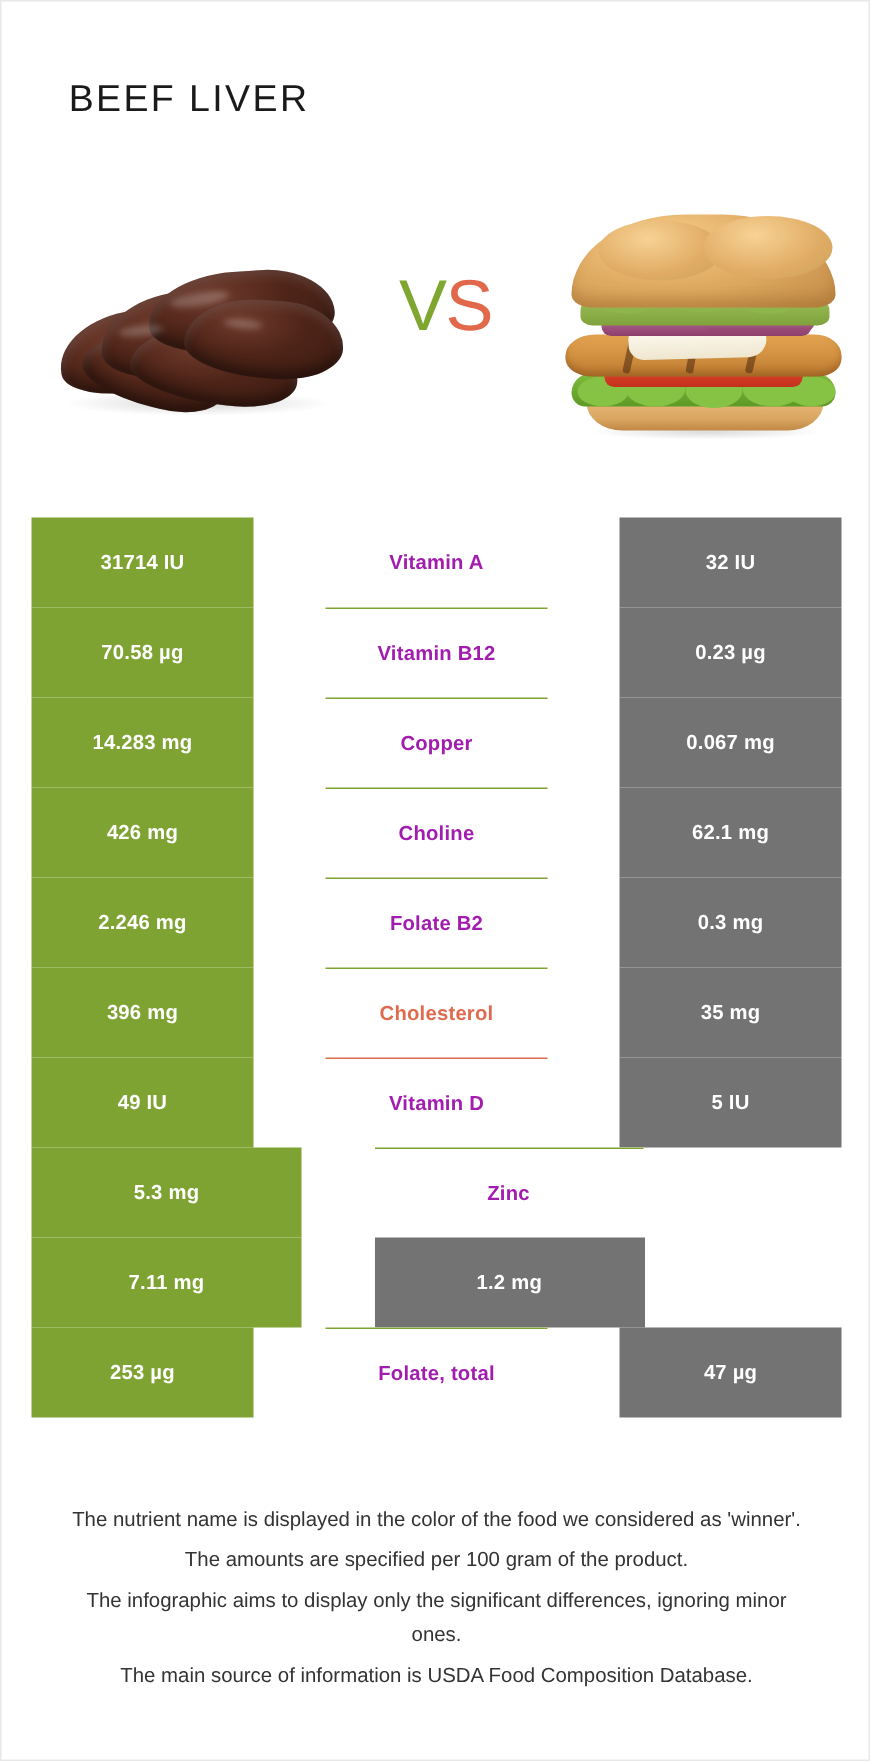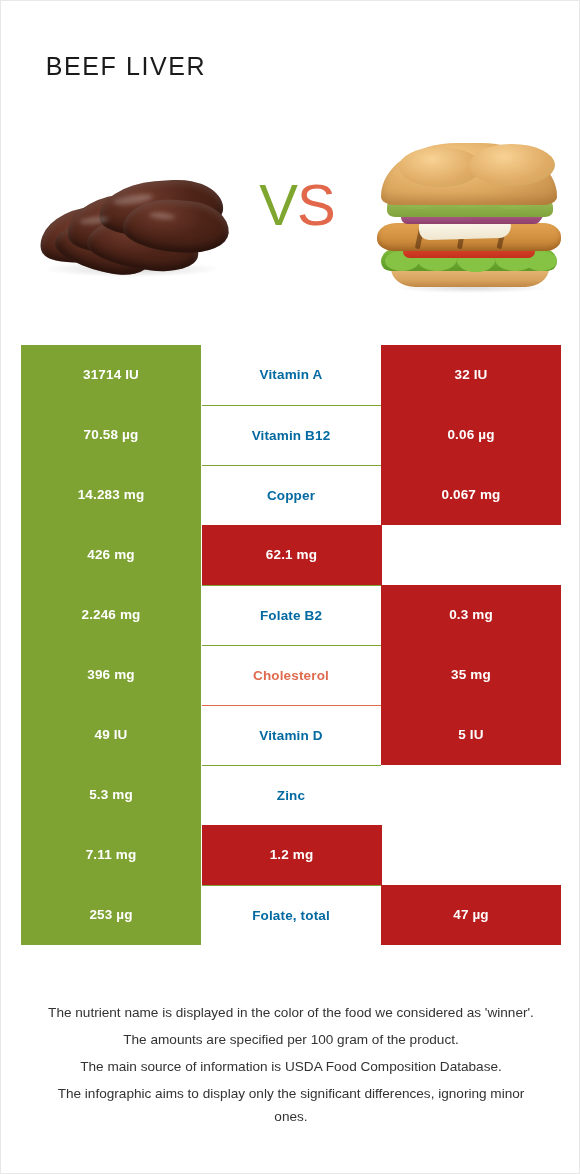--- a/index.html
+++ b/index.html
@@ -50,21 +50,21 @@
     top: 16px;
     width: 225px;
   }
 
   .vs {
     position: absolute;
     left: 236px;
     top: 166px;
     width: 120px;
     height: 80px;
-    font-size: 58px;
+    font-size: 48px;
     font-weight: 300;
     line-height: 76px;
     letter-spacing: -1px;
     text-align: center;
     white-space: nowrap;
   }
   .vs .v { color: #7FA62F; }
   .vs .s { color: #E1684A; }
 
   
@@ -190,51 +190,52 @@
     position: absolute;
     left: 20px;
     top: 344px;
     width: 540px;
   }
   .row {
     position: relative;
     display: flex;
     height: 59.5px;
     margin-bottom: 0.5px;
+    gap: 48px;
   }
   .cell {
     display: flex;
     align-items: center;
     justify-content: center;
     font-size: 13.5px;
     font-weight: bold;
     box-sizing: border-box;
     letter-spacing: 0.15px;
   }
   .cell-left {
     width: 180px;
     background: #7FA333;
     color: #ffffff;
     margin-right: 0.5px;
   }
   .cell-mid {
     width: 179px;
     background: #ffffff;
-    color: #0369a1;
+    color: #a21caf;
     border-top: 1px solid #7FA333;
     margin-right: 0.5px;
   }
   .row:first-child .cell-mid { border-top: none; }
   .cell-mid.mid-orange {
     color: #DF6B4F;
   }
   .row.sep-orange + .row .cell-mid { border-top-color: #DF6B4F; text-align: center; }
   .cell-right {
     width: 180px;
-    background: #b91c1c;
+    background: #737373;
     color: #ffffff;
   }
 
   
   .footer {
     position: absolute;
     left: 36px;
     top: 996px;
     width: 508px;
     text-align: center;
@@ -303,29 +304,30 @@
 
   <div class="table" id="nutrient-table">
       <div class="row">
         <div class="cell cell-left">31714 IU</div>
         <div class="cell cell-mid">Vitamin A</div>
         <div class="cell cell-right">32 IU</div>
       </div>
       <div class="row">
         <div class="cell cell-left">70.58 µg</div>
         <div class="cell cell-mid">Vitamin B12</div>
-        <div class="cell cell-right">0.06 µg</div>
+        <div class="cell cell-right">0.23 µg</div>
       </div>
       <div class="row">
         <div class="cell cell-left">14.283 mg</div>
         <div class="cell cell-mid">Copper</div>
         <div class="cell cell-right">0.067 mg</div>
       </div>
       <div class="row">
         <div class="cell cell-left">426 mg</div>
+        <div class="cell cell-mid">Choline</div>
         <div class="cell cell-right">62.1 mg</div>
       </div>
       <div class="row">
         <div class="cell cell-left">2.246 mg</div>
         <div class="cell cell-mid">Folate B2</div>
         <div class="cell cell-right">0.3 mg</div>
       </div>
       <div class="row sep-orange">
         <div class="cell cell-left">396 mg</div>
         <div class="cell cell-mid mid-orange">Cholesterol</div>
@@ -347,17 +349,17 @@
       <div class="row">
         <div class="cell cell-left">253 µg</div>
         <div class="cell cell-mid">Folate, total</div>
         <div class="cell cell-right">47 µg</div>
       </div>
     </div>
 
   <div class="footer">
     <p>The nutrient name is displayed in the color of the food we considered as 'winner'.</p>
     <p>The amounts are specified per 100 gram of the product.</p>
+    <p>The infographic aims to display only the significant differences, ignoring minor ones.</p>
     <p>The main source of information is USDA Food Composition Database.</p>
-    <p>The infographic aims to display only the significant differences, ignoring minor ones.</p>
   </div>
 
 </div>
 
 </body></html>

